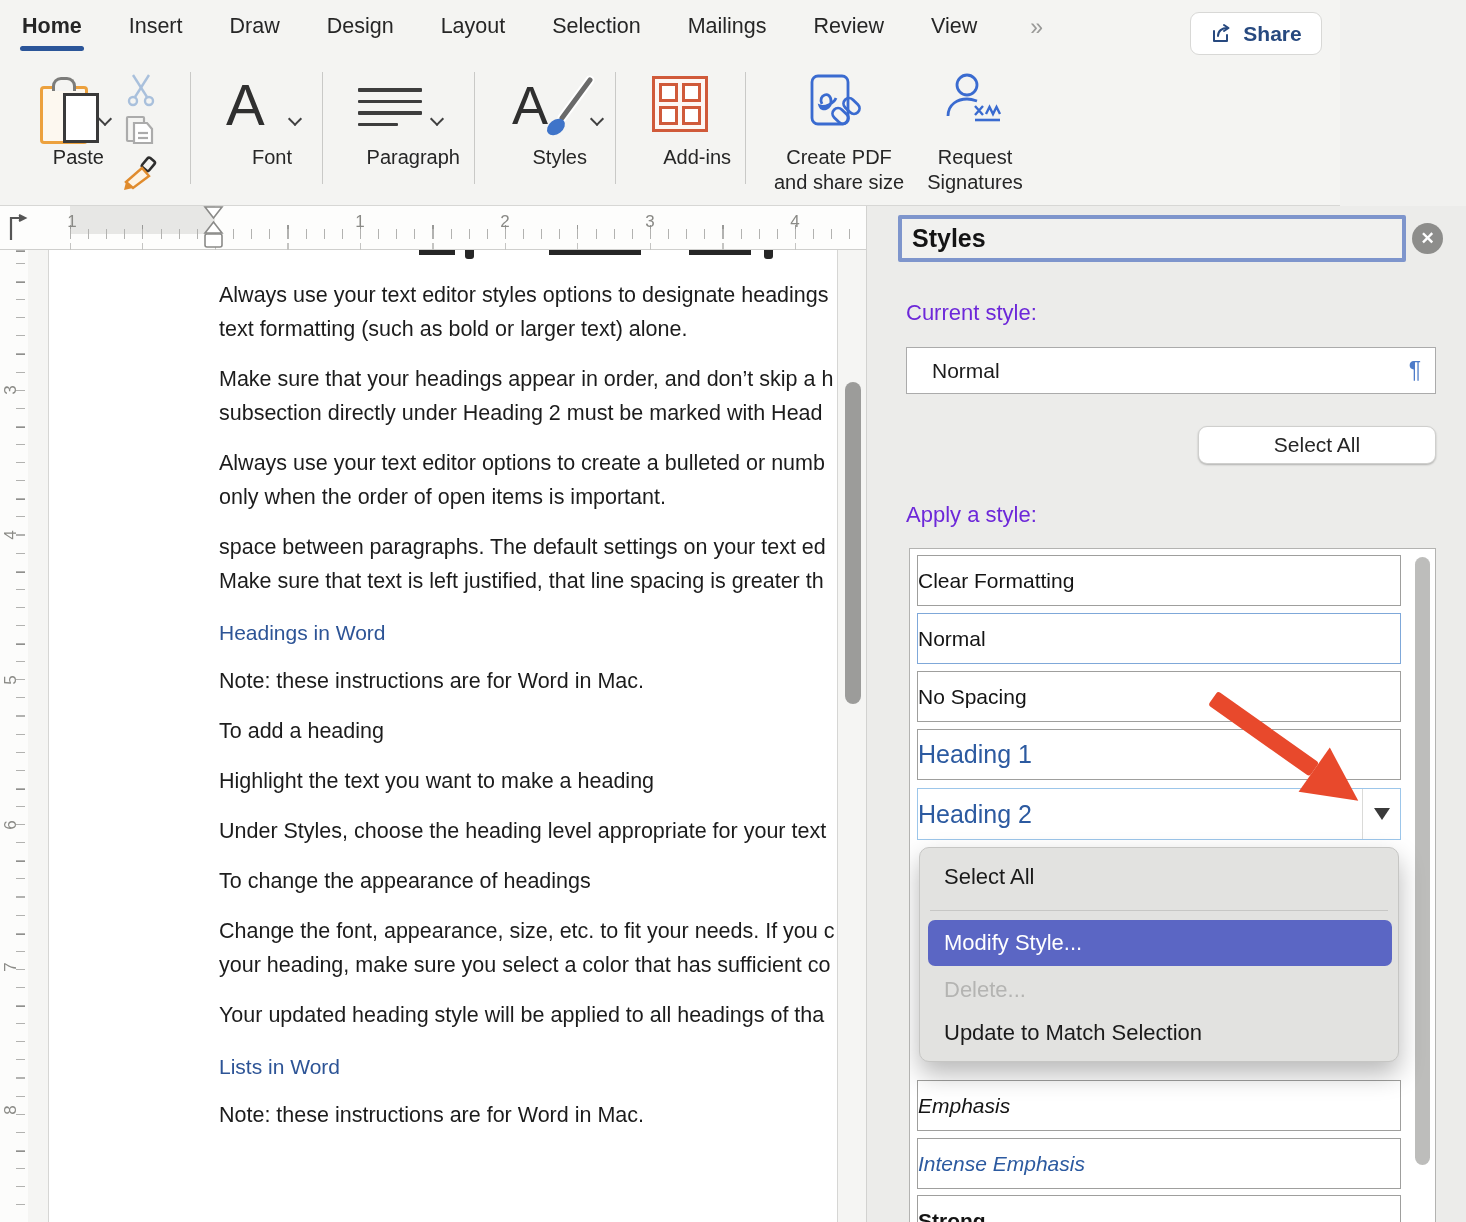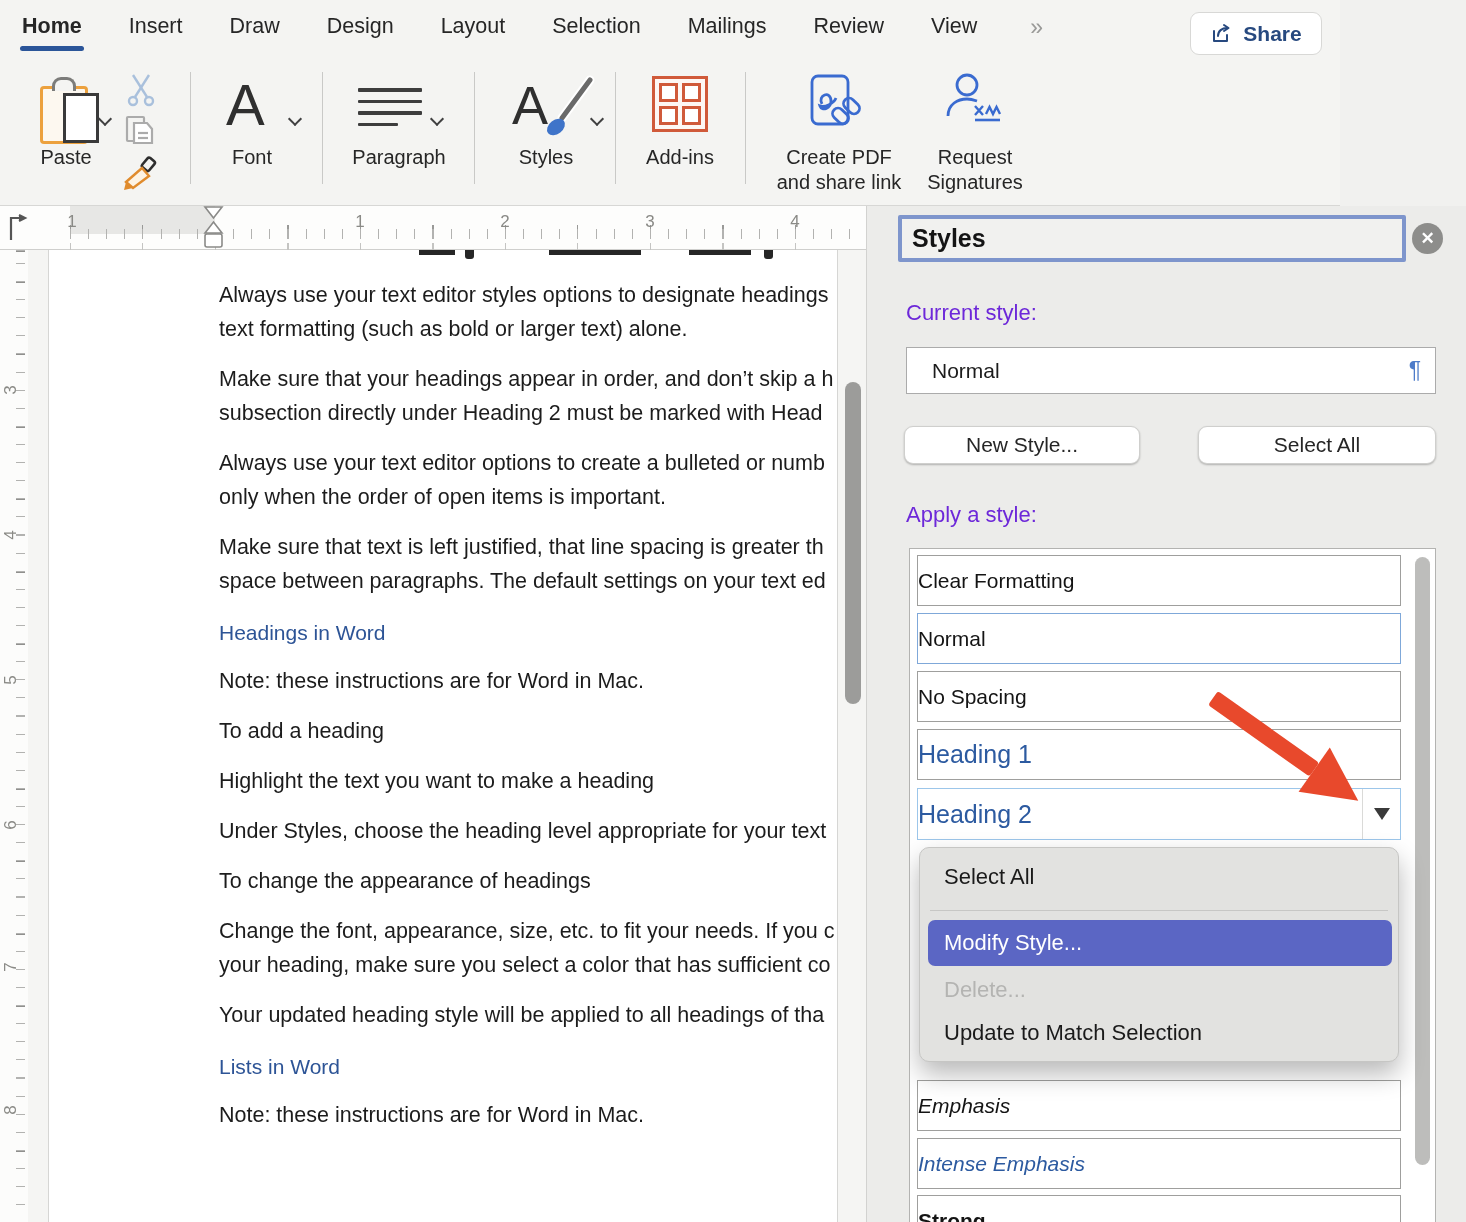--- a/index.html
+++ b/index.html
@@ -9,21 +9,21 @@
   
   .ribbon { position:absolute; left:0; top:0; width:1340px; height:206px; background:#f4f4f2; border-bottom:1px solid #d7d7d5;padding-left:32px; }
   .tabs { position:absolute; left:22px; top:14px; display:flex; gap:47px; font-size:21.5px; color:#262626; }
   .tab { position:relative; cursor:default; padding-bottom:8px; }
   .tab.active { font-weight:bold; }
   .tab.active::after { content:""; position:absolute; left:-2px; right:-2px; bottom:-4px; height:5px; border-radius:3px; background:#2b5599; }
   .overflow-chev { color:#9a9a98; font-size:23px; margin-left:6px; letter-spacing:-3px; }
   .share-btn { position:absolute; right:18px; top:12px; width:132px; height:43px; background:#fff; border:1px solid #d8d8d6; border-radius:9px; display:flex; align-items:center; justify-content:center; gap:9px; color:#27497f; font-weight:bold; font-size:21px; }
 
   .vdiv { position:absolute; top:72px; height:112px; width:1px; background:#c9c9c7; }
-  .glabel { position:absolute; top:146px; text-align:center; font-size:20px; color:#262626; }
+  .glabel { position:absolute; top:146px; text-align:right; font-size:20px; color:#262626; }
   .glabel2 { position:absolute; text-align:center; font-size:20px; color:#262626; }
   .chev { position:absolute; width:10px; height:10px; border-right:2.5px solid #404040; border-bottom:2.5px solid #404040; transform:rotate(45deg); }
 
   
   .clipboard { position:absolute; left:40px; top:86px; width:48px; height:58px; border:3.5px solid #eca13e; border-radius:4px; background:#fdf8f0; }
   .clipboard .clip { position:absolute; top:-12px; left:9px; width:24px; height:14px; border:3.5px solid #7c7c7a; border-bottom:none; border-radius:9px 9px 0 0; background:#f4f4f2; }
   .clipboard .cpage { position:absolute; left:20px; top:4px; width:36px; height:50px; background:#fff; border:3.5px solid #3a3a3a; }
 
   
   .plines { position:absolute; left:358px; top:88px; width:64px; }
@@ -180,21 +180,21 @@
 
   <div class="vdiv" style="left:745px;"></div>
 
   <svg style="position:absolute; left:808px; top:74px;" width="64" height="64" viewBox="0 0 64 64" fill="none" stroke="#3a6bd0" stroke-width="2.8">
     <rect x="4" y="2" width="36" height="48" rx="6"></rect>
     <path d="M14 30 c-5 -9 9 -14 9 -3 c0 7 -9 11 -11 5 c5 2 14 -3 16 -8"></path>
     <rect x="27" y="33" width="11" height="18" rx="5.5" transform="rotate(-45 32.5 42)"></rect>
     <rect x="38" y="23" width="11" height="18" rx="5.5" transform="rotate(-45 43.5 32)"></rect>
   </svg>
   <div class="glabel2" style="left:768px; top:146px; width:142px;">Create PDF</div>
-  <div class="glabel2" style="left:768px; top:171px; width:142px;">and share link</div>
+  <div class="glabel2" style="left:768px; top:171px; width:142px;">and share size</div>
 
   <svg style="position:absolute; left:942px; top:72px;" width="64" height="62" viewBox="0 0 64 62" fill="none" stroke="#3a6bd0" stroke-width="2.8">
     <circle cx="25" cy="13" r="10"></circle>
     <path d="M6 44 c0 -12 10 -17 19 -17 c4 0 7 1 10 2"></path>
     <path d="M33 34 l8 9 M41 34 l-8 9" stroke-width="2.4"></path>
     <path d="M44 42 l3.5 -7 3.5 7 3.5 -7 3.5 7" stroke-width="2.4"></path>
     <line x1="33" y1="48" x2="58" y2="48" stroke-width="2.6"></line>
   </svg>
   <div class="glabel2" style="left:914px; top:146px; width:122px;">Request</div>
   <div class="glabel2" style="left:914px; top:171px; width:122px;">Signatures</div>
@@ -248,22 +248,22 @@
       </div>
       <div class="pblock">
         <div class="dline">Make sure that your headings appear in order, and don’t skip a h</div>
         <div class="dline">subsection directly under Heading 2 must be marked with Head</div>
       </div>
       <div class="pblock">
         <div class="dline">Always use your text editor options to create a bulleted or numb</div>
         <div class="dline">only when the order of open items is important.</div>
       </div>
       <div class="pblock">
+        <div class="dline">space between paragraphs. The default settings on your text ed</div>
         <div class="dline">Make sure that text is left justified, that line spacing is greater th</div>
-        <div class="dline">space between paragraphs. The default settings on your text ed</div>
       </div>
       <div class="dheading">Headings in Word</div>
       <div class="pblock">
         <div class="dline">Note: these instructions are for Word in Mac.</div>
       </div>
       <div class="pblock">
         <div class="dline">To add a heading</div>
       </div>
       <div class="pblock">
         <div class="dline">Highlight the text you want to make a heading</div>
@@ -293,21 +293,20 @@
 <div class="pane">
   <div class="pane-title">Styles</div>
   <div class="pane-close">
     <span>✕</span>
   </div>
   <div class="plabel" style="top:94px;">Current style:</div>
   <div class="curstyle">
     <span>Normal</span>
     <span class="pil">¶</span>
   </div>
-  <div class="pbtn" style="left:37px; width:236px;">New Style...</div>
   <div class="pbtn" style="left:331px; width:238px;">Select All</div>
   <div class="plabel" style="top:296px;">Apply a style:</div>
 
   <div class="stylelist">
     <div class="sitem" style="top:6px;">Clear Formatting</div>
     <div class="sitem sel" style="top:64px;">Normal</div>
     <div class="sitem" style="top:122px;">No Spacing</div>
     <div class="sitem hstyle" style="top:180px;">Heading 1</div>
     <div class="sitem hstyle h2sel" style="top:239px;">
       <span>Heading 2</span>

